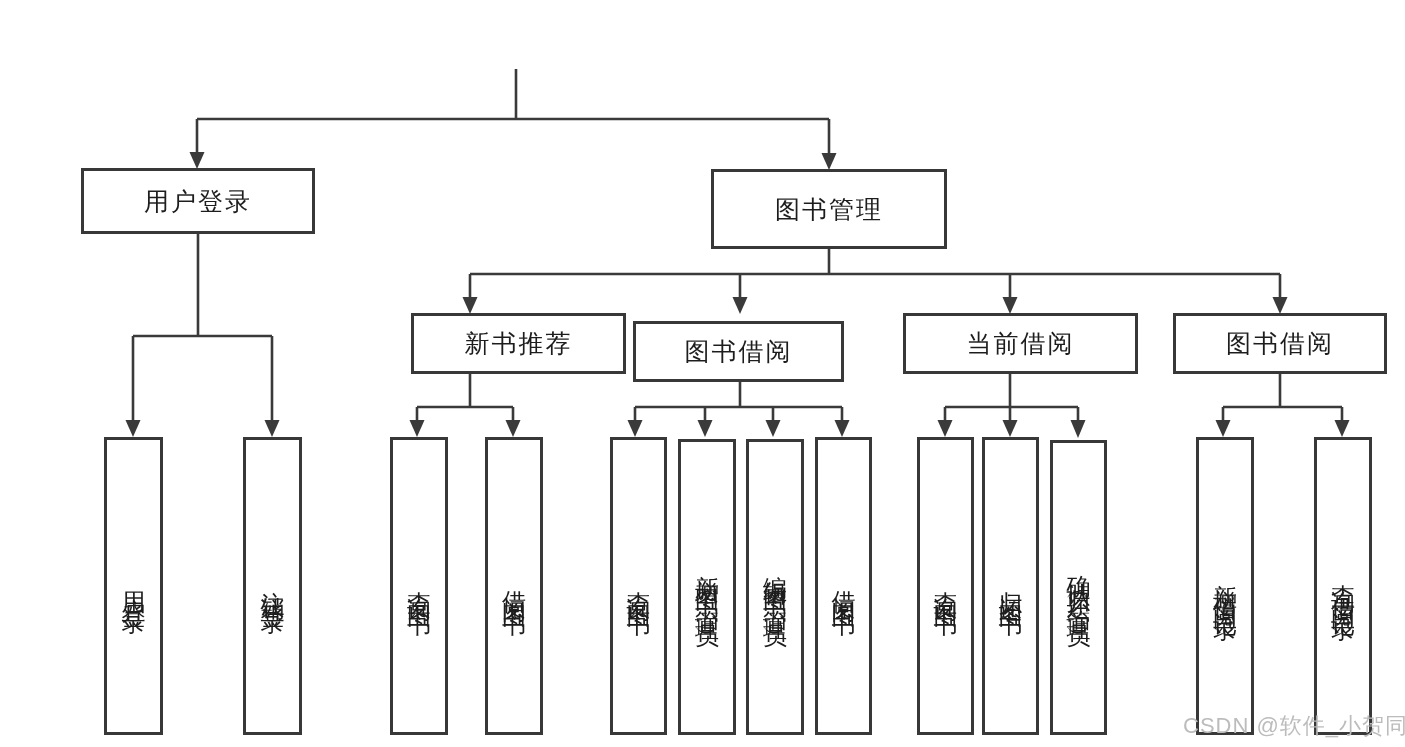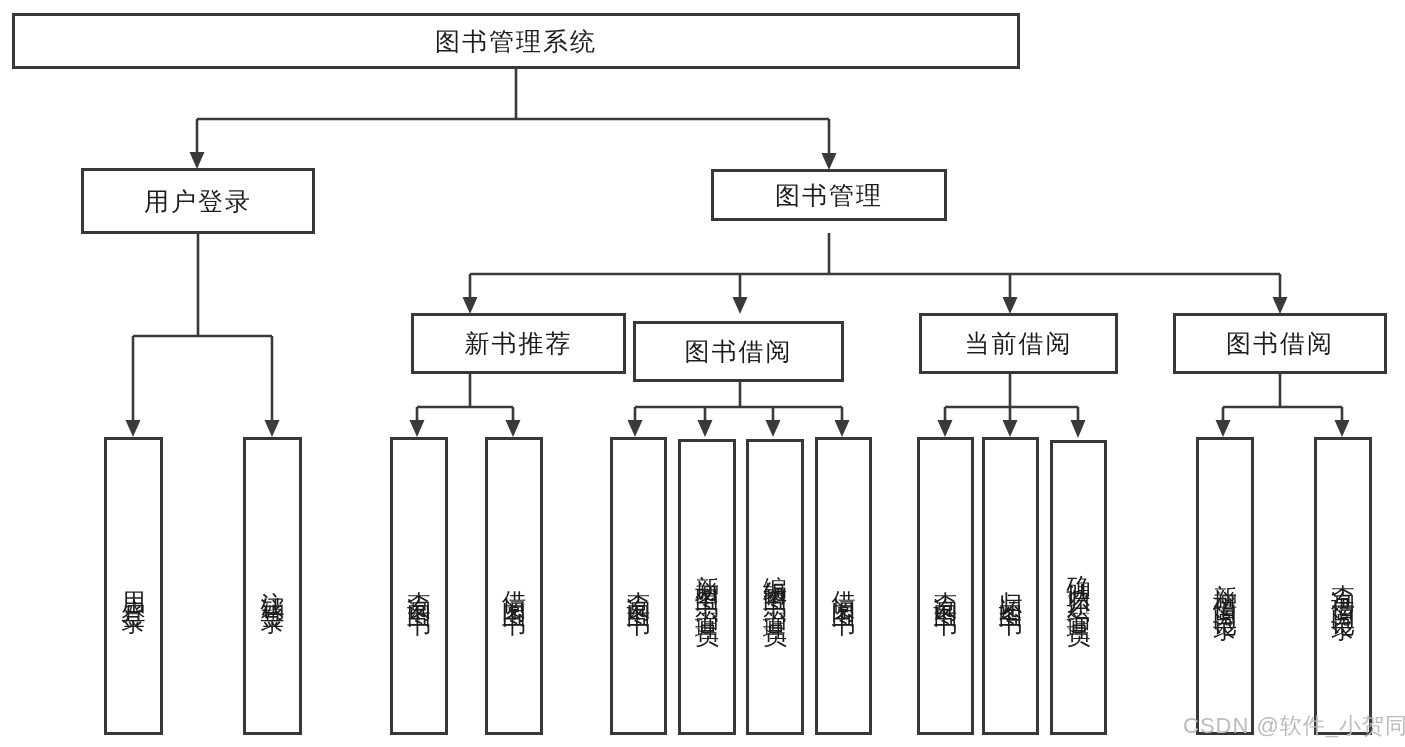--- a/index.html
+++ b/index.html
@@ -98,28 +98,27 @@
     <path d="M1010,374 V407 M945,407 H1078 M945,407 V420 M1010,407 V420 M1078,407 V420"></path>
     <polygon points="937.5,420 952.5,420 945,437"></polygon>
     <polygon points="1002.5,420 1017.5,420 1010,437"></polygon>
     <polygon points="1070.5,420 1085.5,420 1078,438"></polygon>
 
     <path d="M1280,374 V407 M1223,407 H1342 M1223,407 V420 M1342,407 V420"></path>
     <polygon points="1215.5,420 1230.5,420 1223,437"></polygon>
     <polygon points="1334.5,420 1349.5,420 1342,437"></polygon>
   </svg>
 
-  <div class="hbox" style="left:12px; top:13px; width:1008px; height:56px;">图书管理系统</div>
 
   <div class="hbox" style="left:81px; top:168px; width:234px; height:66px;">用户登录</div>
-  <div class="hbox" style="left:711px; top:169px; width:236px; height:52px;">图书管理</div>
+  <div class="hbox" style="left:711px; top:169px; width:236px; height:80px;">图书管理</div>
 
   <div class="hbox" style="left:363px; top:313px; width:215px; height:61px;margin-left:48px;">新书推荐</div>
   <div class="hbox" style="left:633px; top:321px; width:211px; height:61px;">图书借阅</div>
-  <div class="hbox" style="left:903px; top:313px; width:199px; height:61px;margin-left:16px;">当前借阅</div>
+  <div class="hbox" style="left:903px; top:313px; width:235px; height:61px;">当前借阅</div>
   <div class="hbox" style="left:1173px; top:313px; width:214px; height:61px;">图书借阅</div>
 
   <div class="leaf" style="left:104px; top:437px; width:59px; height:298px;">用户登录</div>
   <div class="leaf" style="left:243px; top:437px; width:59px; height:298px;">注销登录</div>
 
   <div class="leaf" style="left:390px; top:437px; width:58px; height:298px;">查询图书</div>
   <div class="leaf" style="left:485px; top:437px; width:58px; height:298px;">借阅图书</div>
 
   <div class="leaf" style="left:610px; top:437px; width:57px; height:298px;">查询图书</div>
   <div class="leaf" style="left:678px; top:439px; width:58px; height:296px;">新增图书（管理员）</div>

